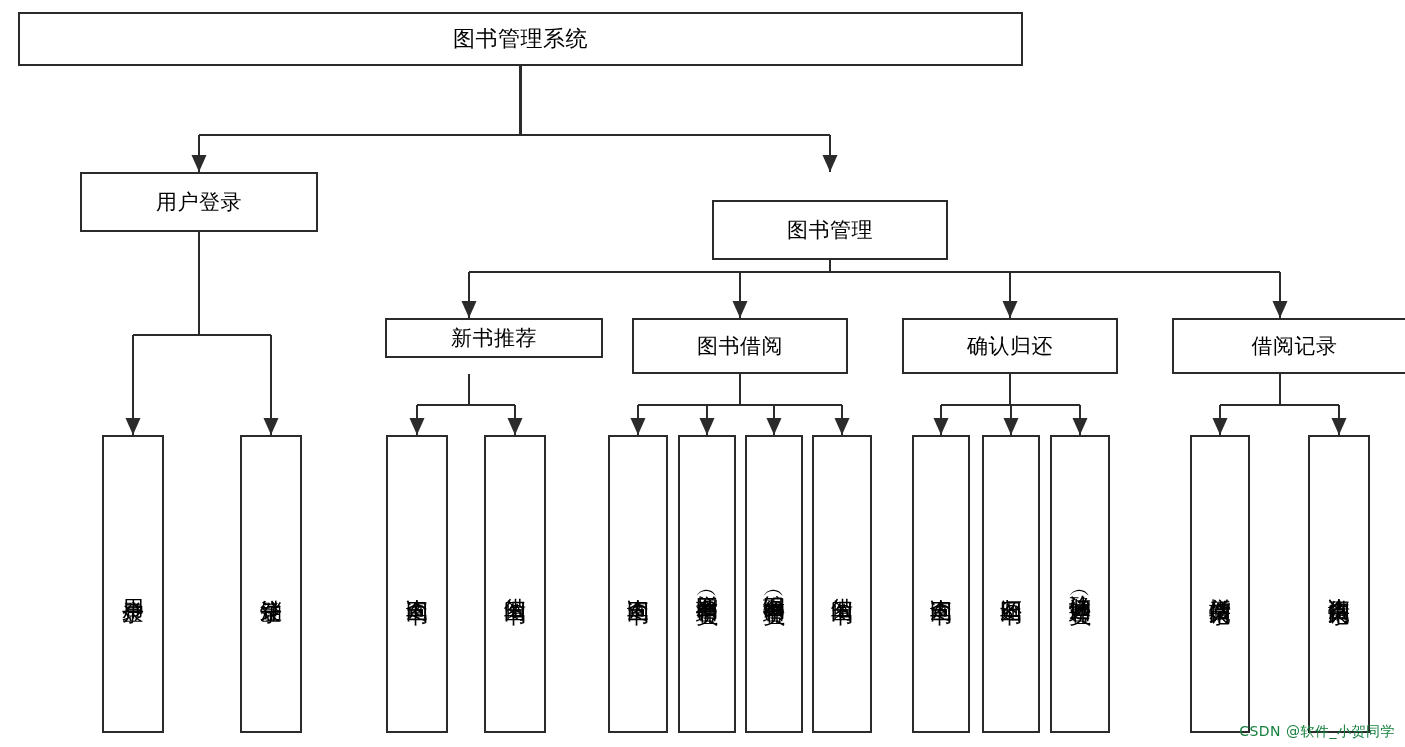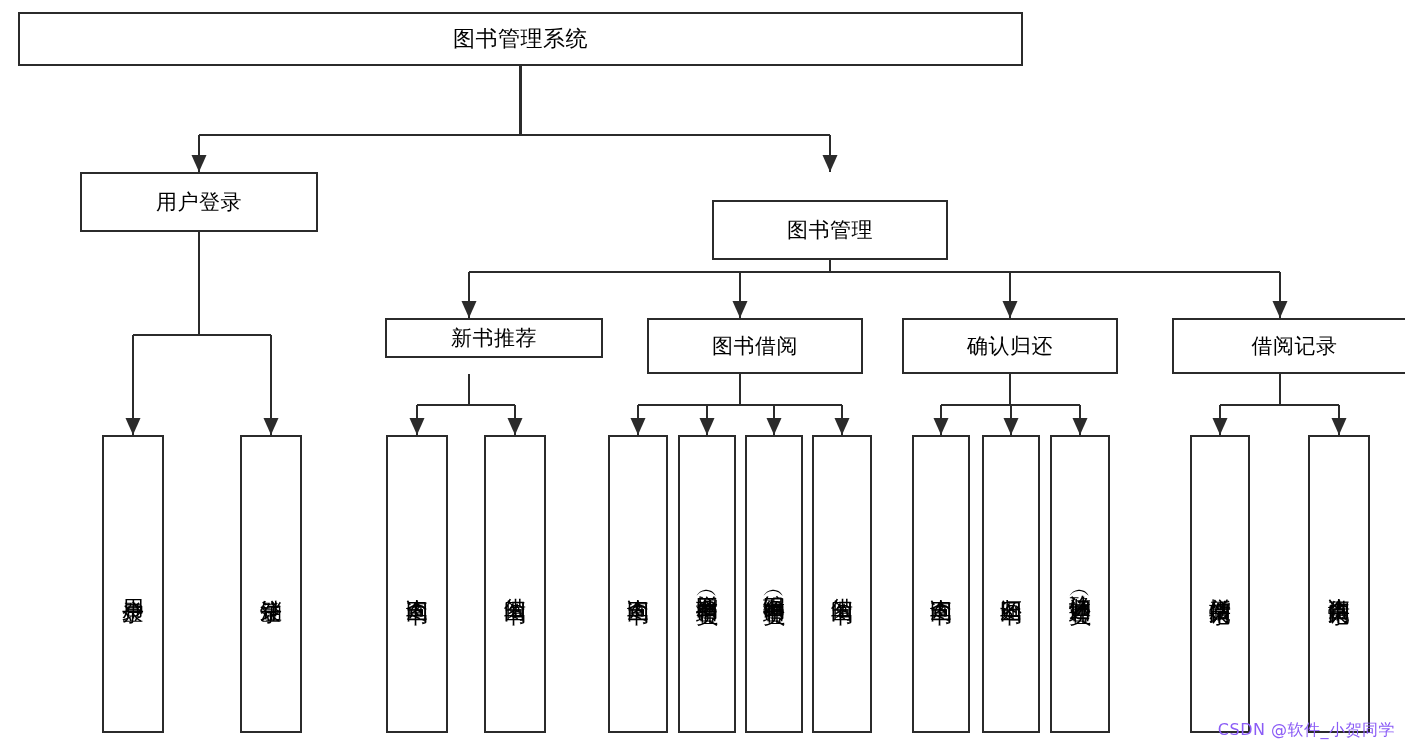--- a/index.html
+++ b/index.html
@@ -56,22 +56,22 @@
     writing-mode: vertical-rl;
     text-orientation: upright;
     font-size: 22px;
     letter-spacing: 1.5px;
     line-height: 1.0;
   }
   .watermark {
     position: absolute;
     right: 10px;
     bottom: 6px;
-    font-size: 16px;
-    color: #8b5cf6;
+    font-size: 14px;
+    color: #15803d;
     letter-spacing: 0.5px;
     white-space: nowrap;
     pointer-events: none;
   }
 </style>
 </head>
 <body>
 
 <div id="canvas">
   <svg id="edges" viewBox="0 0 1405 747" xmlns="http://www.w3.org/2000/svg">
@@ -134,21 +134,21 @@
       </div>
       <div class="node horiz" style="left: 80px; top: 172px; width: 238px; height: 60px;">
         <span class="node-label">用户登录</span>
       </div>
       <div class="node horiz" style="left: 712px; top: 172px; width: 236px; height: 60px; margin-top: 28px;">
         <span class="node-label">图书管理</span>
       </div>
       <div class="node horiz" style="left: 360px; top: 318px; width: 218px; height: 40px; margin-left: 25px;">
         <span class="node-label">新书推荐</span>
       </div>
-      <div class="node horiz" style="left: 632px; top: 318px; width: 216px; height: 56px; margin-left: 15px;">
+      <div class="node horiz" style="left: 632px; top: 318px; width: 216px; height: 56px;">
         <span class="node-label">图书借阅</span>
       </div>
       <div class="node horiz" style="left: 902px; top: 318px; width: 216px; height: 56px;">
         <span class="node-label">确认归还</span>
       </div>
       <div class="node horiz" style="left: 1172px; top: 318px; width: 245px; height: 56px;">
         <span class="node-label">借阅记录</span>
       </div>
       <div class="node vert" style="left: 102px; top: 435px; width: 62px; height: 298px;">
         <span class="node-label">用户登录</span>

